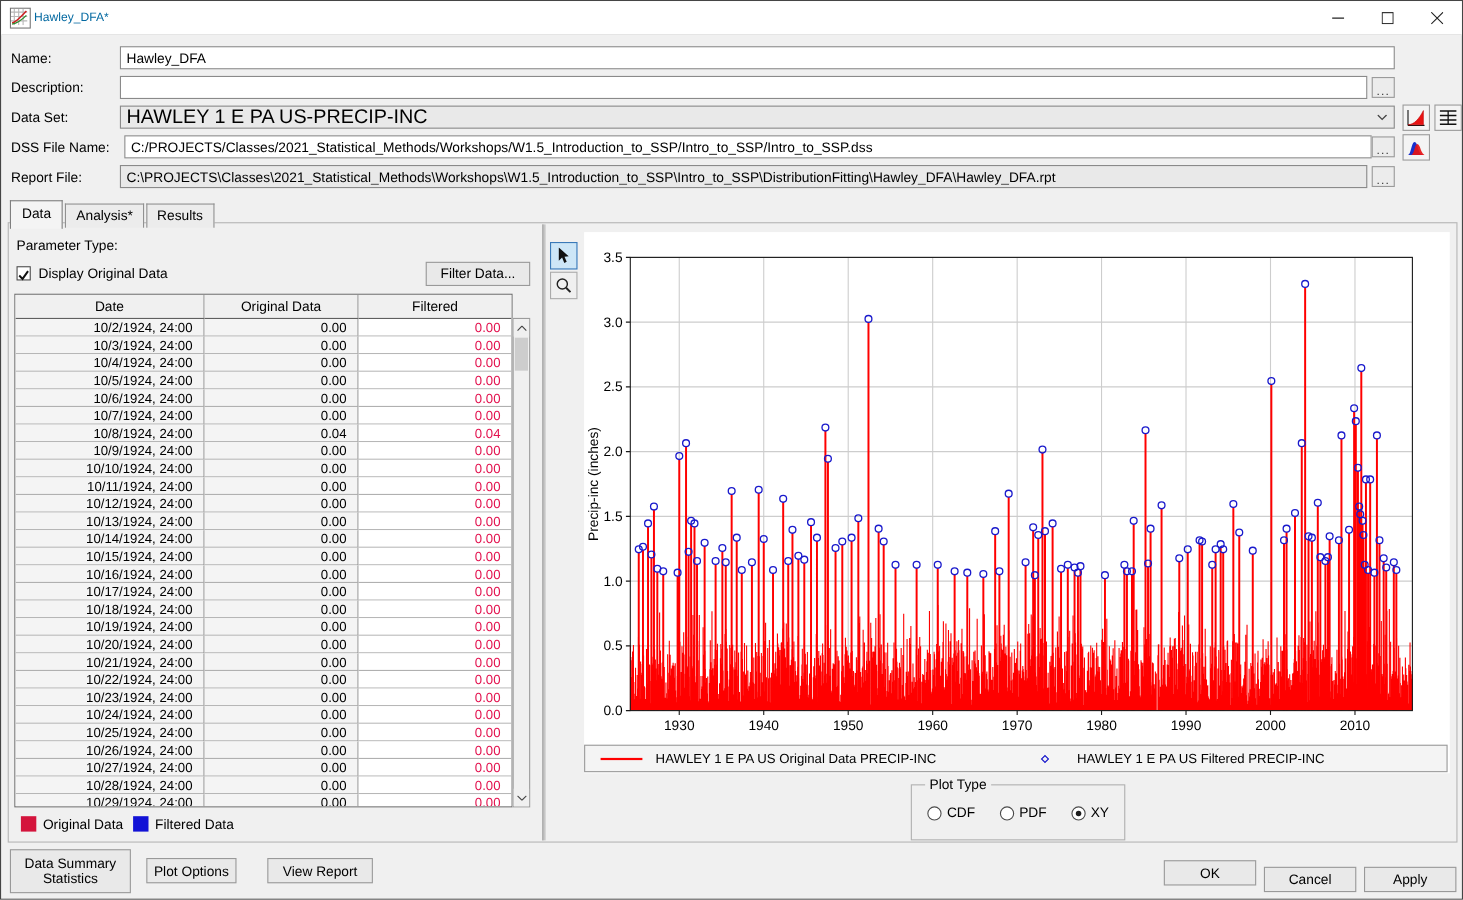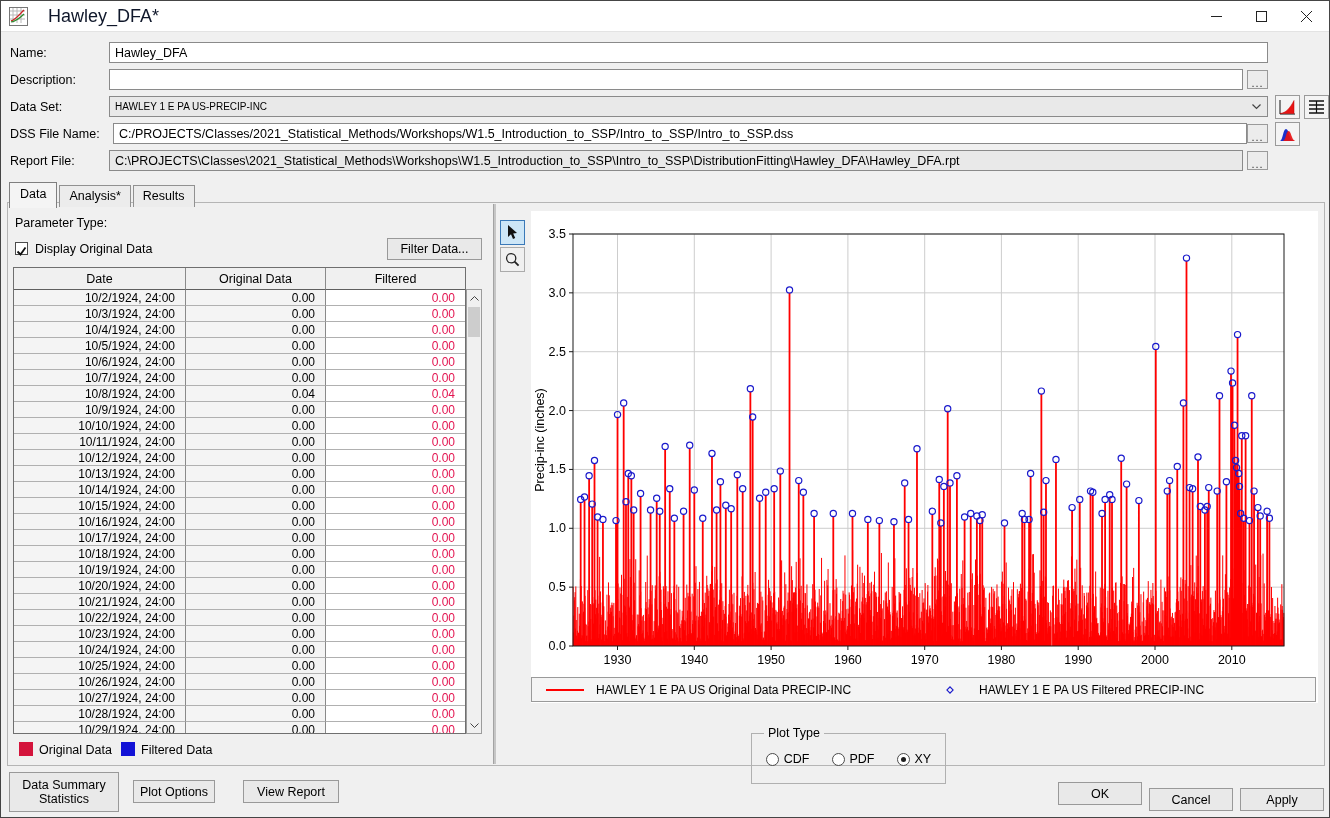--- a/index.html
+++ b/index.html
@@ -1,27 +1,27 @@
 <!DOCTYPE html>
 <html><head>
 <meta charset="utf-8">
 <style>
   html,body{margin:0;padding:0;background:#cfcfcf;font-family:"Liberation Sans",sans-serif;}
   .window{position:relative;width:1330px;height:818px;background:#f0f0f0;border:1px solid #454545;box-sizing:border-box;overflow:hidden;}
   
   .titlebar{position:absolute;left:0;top:0;width:100%;height:30px;background:#ffffff;border-bottom:1px solid #e3e3e3;display:flex;align-items:center;}
   .title-icon{width:17px;height:17px;margin-left:8px;border:1px solid #777;background:#fff;}
-  .title-text{margin-left:20px;font-size:18px;color:#0f172a;}
+  .title-text{margin-left:3px;font-size:11px;color:#0369a1;}
   .win-controls{position:absolute;right:0;top:0;height:30px;display:flex;}
   .win-btn{width:45px;height:30px;display:flex;align-items:center;justify-content:center;font-size:13px;color:#222;}
   
   .lbl{position:absolute;left:9px;font-size:12.5px;color:#000;}
   .txt{position:absolute;height:21px;border:1px solid #8a8a8a;background:#fff;font-family:"Liberation Sans",sans-serif;font-size:12.5px;color:#000;padding:0 5px;box-sizing:border-box;}
   .txt.ro{background:#e9e9e9;}
-  .combo{position:absolute;height:21px;border:1px solid #8a8a8a;background:#e9e9e9;font-size:10px;display:flex;align-items:center;padding:0 5px;box-sizing:border-box;}
+  .combo{position:absolute;height:21px;border:1px solid #8a8a8a;background:#e9e9e9;font-size:18px;display:flex;align-items:center;padding:0 5px;box-sizing:border-box;}
   .combo .chev{position:absolute;right:6px;top:7px;width:9px;height:6px;}
   .dots{position:absolute;width:21px;height:19px;background:#ececec;border:1px solid #9a9a9a;font-size:11px;letter-spacing:1px;display:flex;align-items:flex-end;justify-content:center;color:#333;box-sizing:border-box;line-height:10px;}
   .side-icon{position:absolute;width:25px;height:24px;background:#f4f4f4;border:1px solid #9a9a9a;box-sizing:border-box;display:flex;align-items:center;justify-content:center;}
   
   .tabs{position:absolute;left:8px;top:180px;display:flex;align-items:flex-end;z-index:3;}
   .tab{font-size:12.5px;padding:3px 9px;border:1px solid #919191;border-bottom:none;background:#ececec;margin-right:2px;height:15px;}
   .tab.active{background:#f4f4f4;padding:4px 10px;height:17px;position:relative;top:1px;border-color:#7f7f7f;}
   .pane{position:absolute;left:6px;top:201px;width:1318px;height:564px;border:1px solid #b5b5b5;background:#f0f0f0;box-sizing:border-box;}
   
   .checkbox{position:absolute;width:13px;height:13px;border:1px solid #4b4b4b;background:#fff;box-sizing:border-box;}
@@ -45,21 +45,21 @@
   .tool-btn.sel{background:#cde6f7;border:1px solid #3a79b8;}
   .tool-btn.norm{background:#f0f0f0;border:1px solid #ababab;}
   
   .chart-panel{position:absolute;left:530px;top:210px;width:787px;height:492px;background:#ffffff;}
   .chart-legend{position:absolute;left:0px;top:466px;width:785px;height:25px;border:1px solid #9a9a9a;background:#f4f4f4;box-sizing:border-box;}
   .cl-line{position:absolute;left:14px;top:11px;width:38px;height:2px;}
   .cl-t1{position:absolute;left:64px;top:5px;font-size:12px;}
   .cl-diam{position:absolute;left:413px;top:7px;}
   .cl-t2{position:absolute;left:447px;top:5px;font-size:12px;}
   
-  .group{position:absolute;left:750px;top:712px;width:195px;height:51px;border:1px solid #b0b0b0;box-sizing:border-box;margin-top:20px;}
+  .group{position:absolute;left:827px;top:712px;width:195px;height:51px;border:1px solid #b0b0b0;box-sizing:border-box;}
   .group-label{position:absolute;left:12px;top:-8px;background:#f0f0f0;padding:0 4px;font-size:12.5px;}
   .radio-row{position:absolute;left:0;top:18px;width:100%;display:flex;justify-content:center;gap:22px;}
   .radio-opt{display:flex;align-items:center;gap:5px;font-size:12.5px;}
   .radio{width:13px;height:13px;border:1px solid #4b4b4b;border-radius:50%;background:#fff;position:relative;box-sizing:border-box;}
   .radio.checked::after{content:"";position:absolute;left:3px;top:3px;width:5px;height:5px;border-radius:50%;background:#1e1e1e;}
   svg text{font-family:"Liberation Sans",sans-serif;}
 </style>
 </head>
 <body>
 

